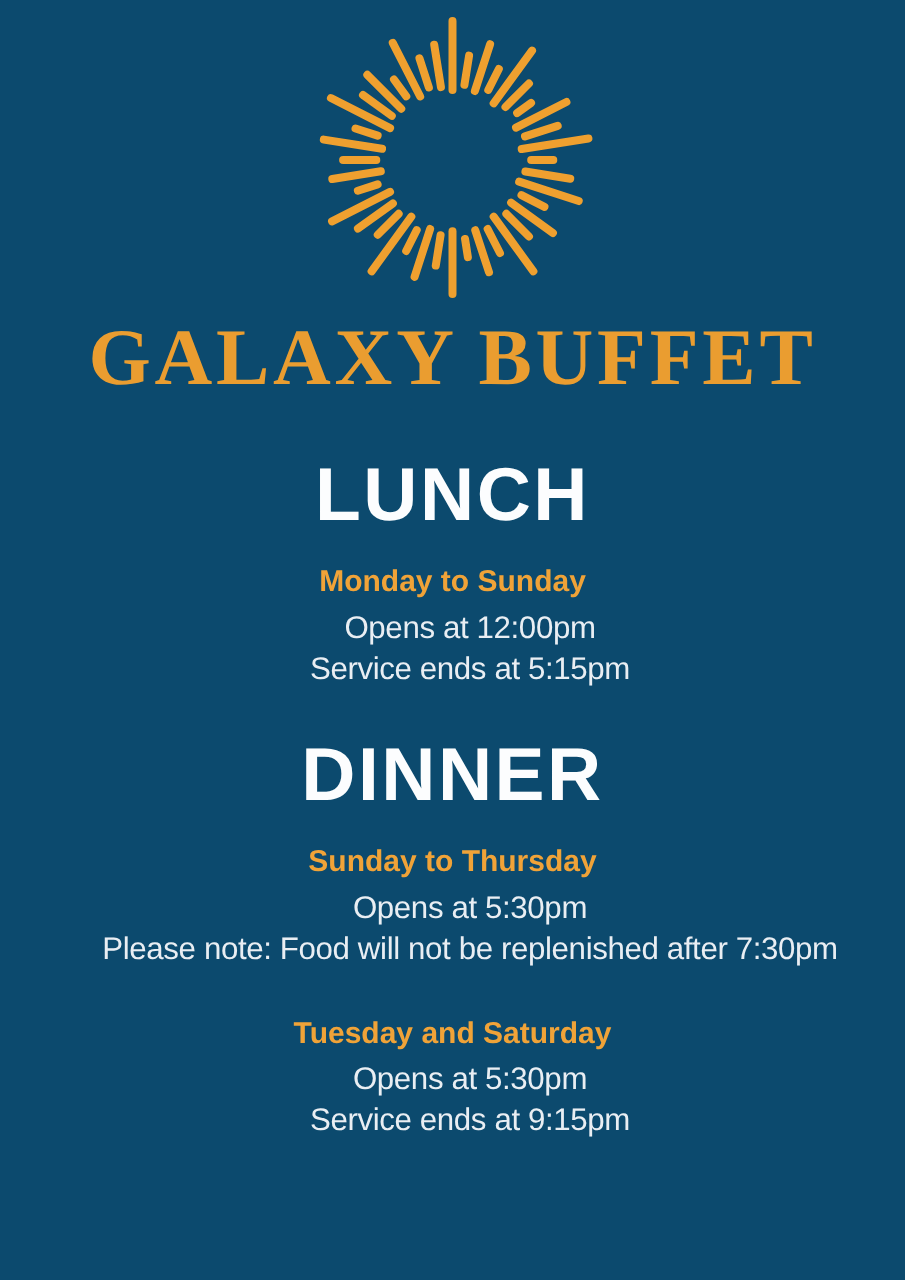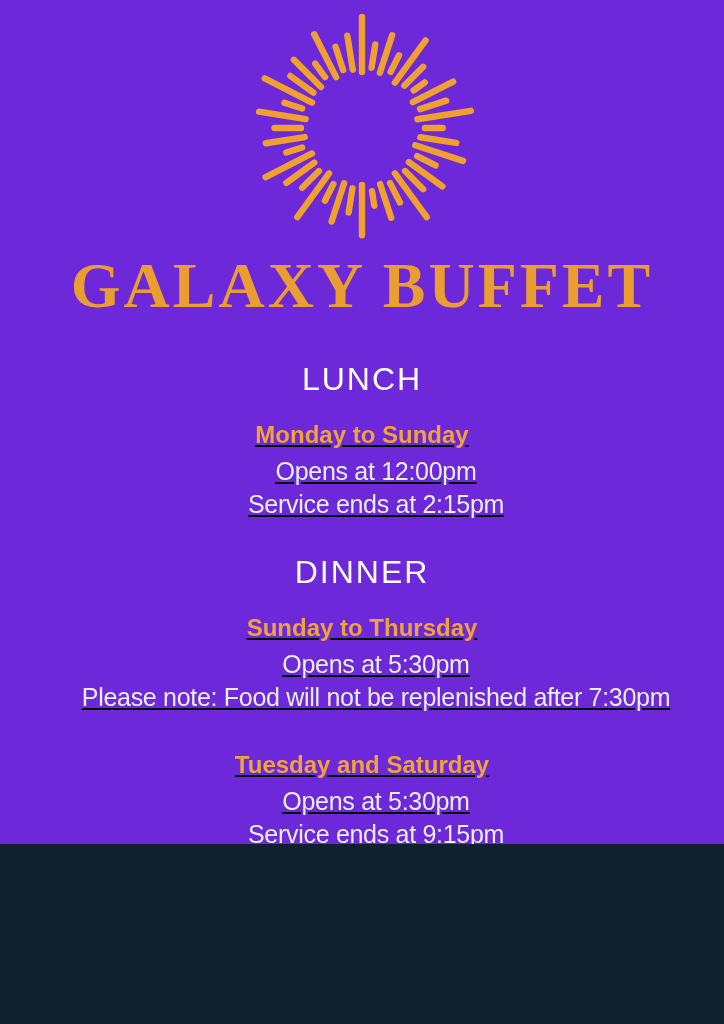--- a/index.html
+++ b/index.html
@@ -3,23 +3,23 @@
 <meta charset="utf-8">
 <style>
   html, body {
     margin: 0;
     padding: 0;
     background: #10202f;
   }
   .poster {
     position: relative;
     width: 724px;
-    height: 844px;
+    height: 1024px;
     margin: 0 auto;
-    background: #6d28d9;
+    background: #0c4a6e;
     overflow: hidden;
     text-align: center;
     font-family: "Liberation Sans", sans-serif;
   }
   .logo {
     display: block;
     margin: 10px auto 0 auto;
     width: 236px;
     height: 236px;
   }
@@ -39,29 +39,28 @@
     white-space: nowrap;
   }
   .section {
     margin-top: 44px;
   }
   .section-dinner {
     margin-top: 34px;
   }
   .section-title {
     margin: 0;
-    font-size: 32px;
+    font-size: 60px;
     line-height: 1.12;
-    font-weight: normal;
+    font-weight: bold;
     letter-spacing: 2px;
     color: #FCFDFE;
   }
   .schedule {
     margin-top: 22px;
-    text-decoration: underline;
   }
   .schedule + .schedule {
     margin-top: 36px;
   }
   .schedule-days {
     margin: 0;
     font-size: 24px;
     font-weight: bold;
     color: #F0A338;
     line-height: 1.25;
@@ -128,21 +127,21 @@
 
   <h1 class="brand-title">GALAXY BUFFET</h1>
 
   <div class="section section-lunch">
     <h2 class="section-title">LUNCH</h2>
 
     <div class="schedule">
       <div class="schedule-days">Monday to Sunday</div>
       <div class="schedule-lines">
         <div class="schedule-line">Opens at 12:00pm</div>
-        <div class="schedule-line">Service ends at 2:15pm</div>
+        <div class="schedule-line">Service ends at 5:15pm</div>
       </div>
     </div>
   </div>
 
   <div class="section section-dinner">
     <h2 class="section-title">DINNER</h2>
 
     <div class="schedule">
       <div class="schedule-days">Sunday to Thursday</div>
       <div class="schedule-lines">

